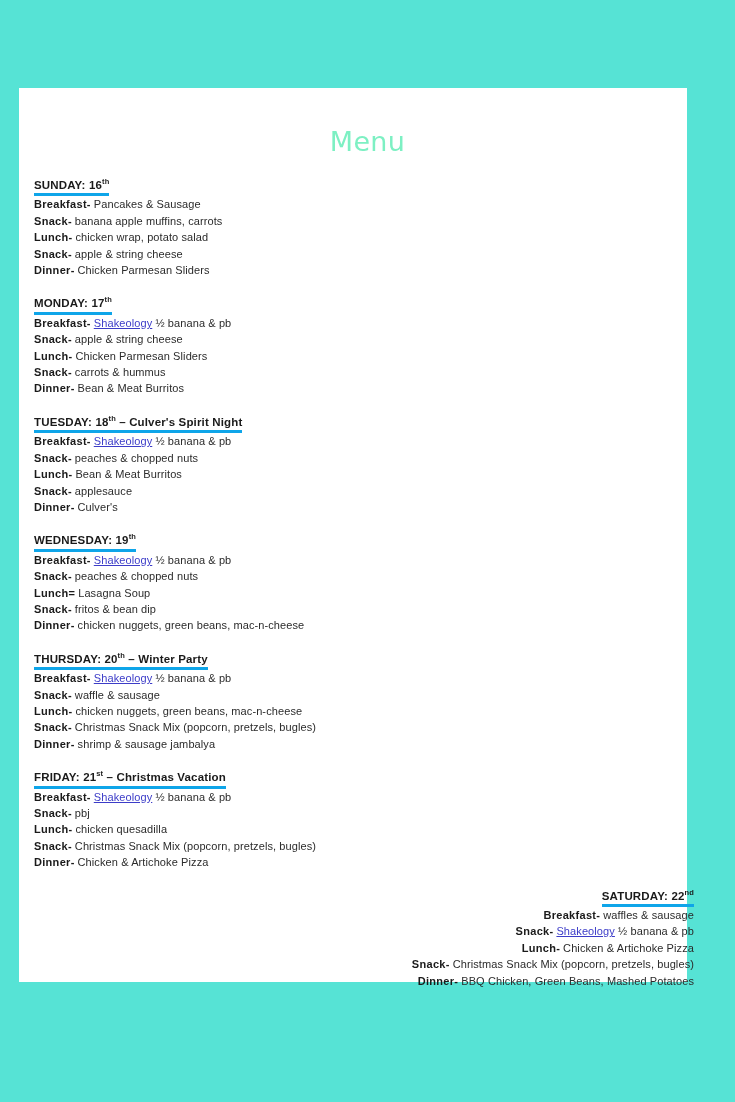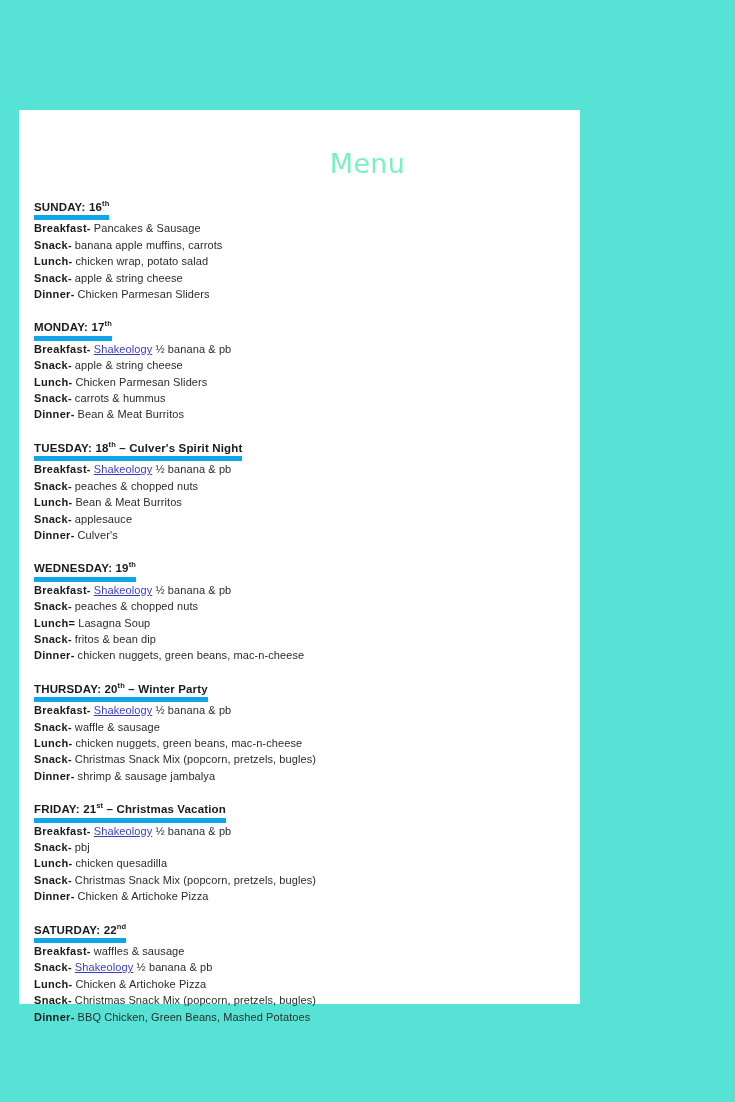--- a/index.html
+++ b/index.html
@@ -17,22 +17,22 @@
     position: absolute;
     left: 0;
     top: 0;
     width: 735px;
     height: 1102px;
     background: #56e3d5;
   }
   .menu-card {
     position: absolute;
     left: 19px;
-    top: 110px;
-    width: 561px;
+    top: 88px;
+    width: 668px;
     height: 894px;
     background: #ffffff;
   }
   .menu-title {
     margin: 0;
     padding: 0;
     position: absolute;
     left: 0;
     top: 39px;
     width: 697px;
@@ -48,31 +48,32 @@
     position: absolute;
     left: 15px;
     top: 87px;
     width: 660px;
   }
   .day-block {
     margin: 0 0 15px 0;
   }
   .day-block:last-child {
     margin-bottom: 16px;
+    text-align: right;
   }
   .day-heading {
     margin: 0;
     padding: 0;
     font-size: 11.5px;
     font-weight: bold;
     color: #1a1a1a;
     line-height: 16.4px;
     letter-spacing: 0.15px;
     display: inline-block;
-    border-bottom: 5px solid #0ea5e9;
+    border-bottom: 3px solid #0ea5e9;
     white-space: nowrap;
   }
   .day-heading sup {
     font-size: 7.5px;
     vertical-align: super;
     line-height: 0;
   }
   .meal-line {
     margin: 0;
     padding: 0;

